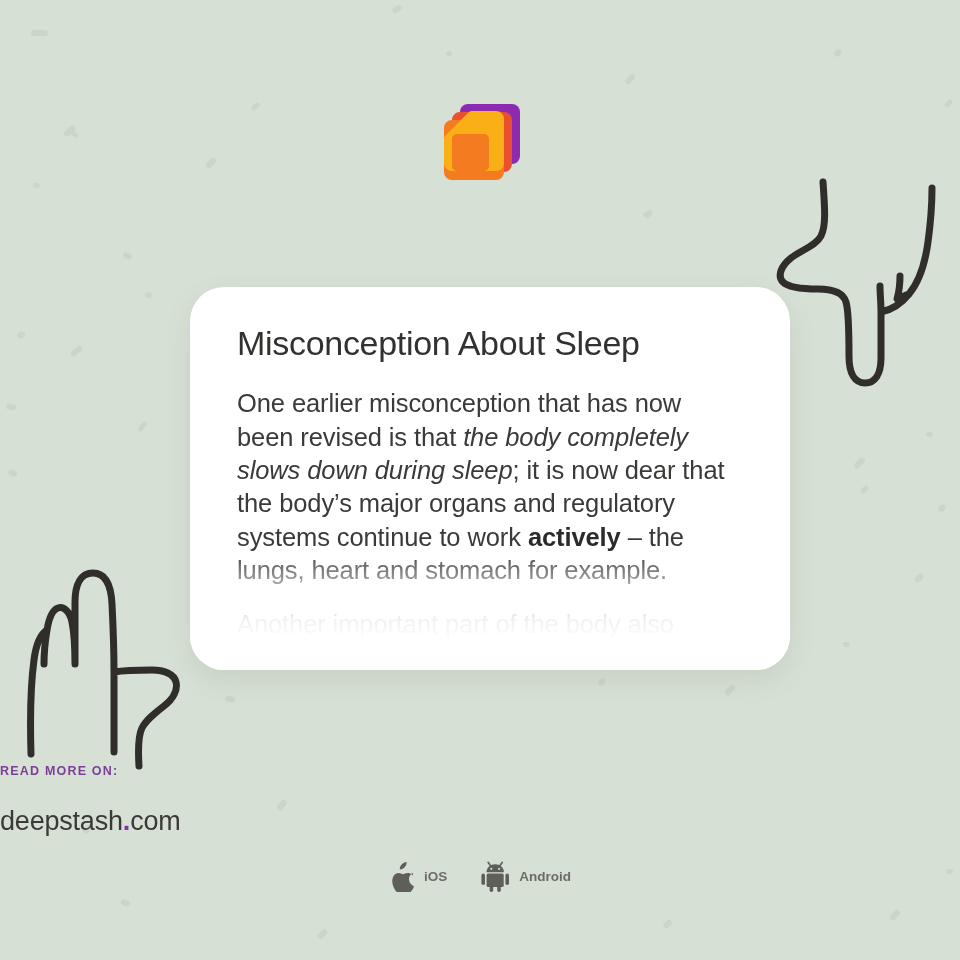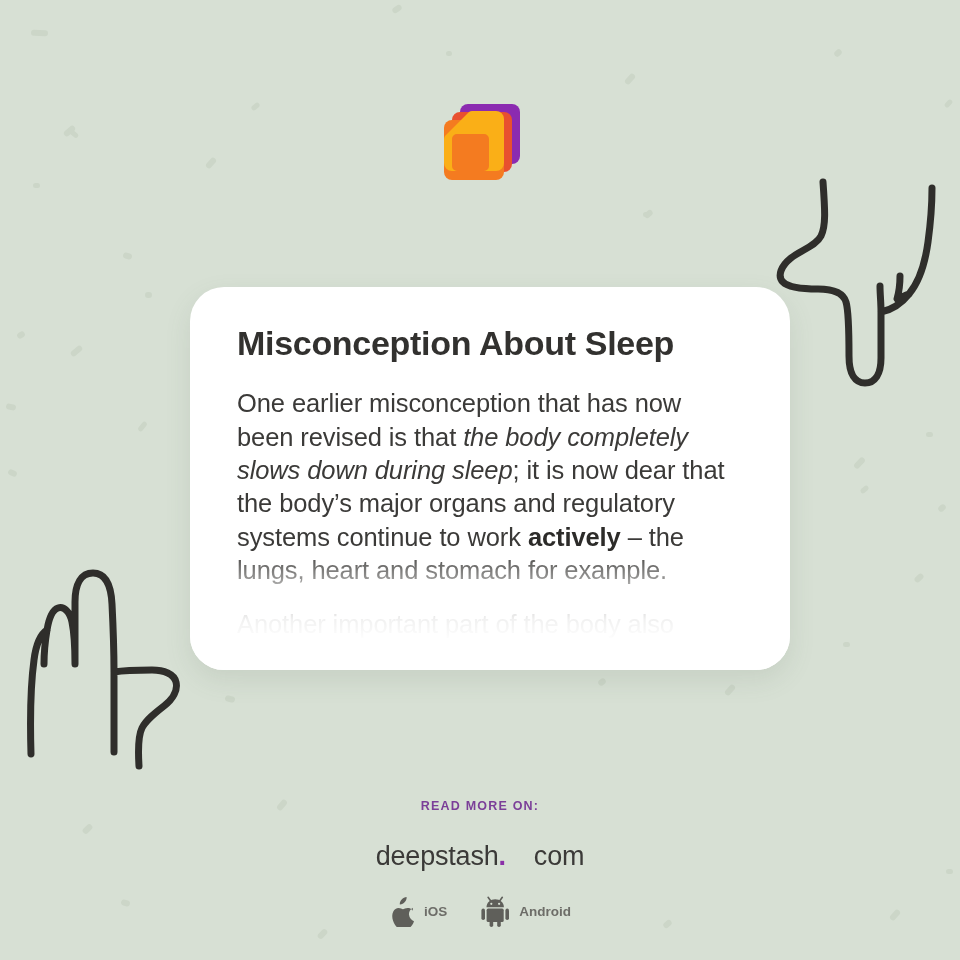--- a/index.html
+++ b/index.html
@@ -73,21 +73,21 @@
     box-shadow: 0 10px 26px rgba(90, 110, 90, 0.13);
   }
 
   #card-inner {
     padding: 36px 47px 0 47px;
   }
 
   #card-title {
     font-size: 34px;
     line-height: 1.18;
-    font-weight: 700;
+    font-weight: 400;
     color: #32312f;
     letter-spacing: -0.3px;
     margin-bottom: 24px;
   }
 
   .card-paragraph {
     font-size: 25.5px;
     line-height: 1.31;
     color: #3b3a38;
     letter-spacing: -0.1px;
@@ -113,41 +113,41 @@
                 rgba(255,255,255,0.55) 28%,
                 rgba(255,255,255,0.93) 58%,
                 #ffffff 76%);
     pointer-events: none;
   }
 
   
   #footer {
     position: absolute;
     left: 0; right: 0;
-    top: 799px;
+    top: 764px;
     z-index: 2;
-    text-align: center;
+    text-align: left;
   }
 
   #read-more-label {
     font-size: 12.5px;
     font-weight: 700;
     letter-spacing: 1.2px;
     color: #7b3f98;
   }
 
   #wordmark {
     margin-top: 28px;
     font-size: 27px;
     color: #3b3a38;
     letter-spacing: -0.2px;
   }
   #wordmark-name { font-weight: 400; }
   #wordmark-dot  { color: #8a2fa8; font-weight: 700; }
-  #wordmark-tld  { font-weight: 400; margin-left: 28px; }
+  #wordmark-tld  { font-weight: 400; }
 
   #store-badges {
     margin-top: 24px;
     display: flex;
     justify-content: center;
     align-items: center;
     gap: 34px;
   }
   .store-badge {
     display: flex;

